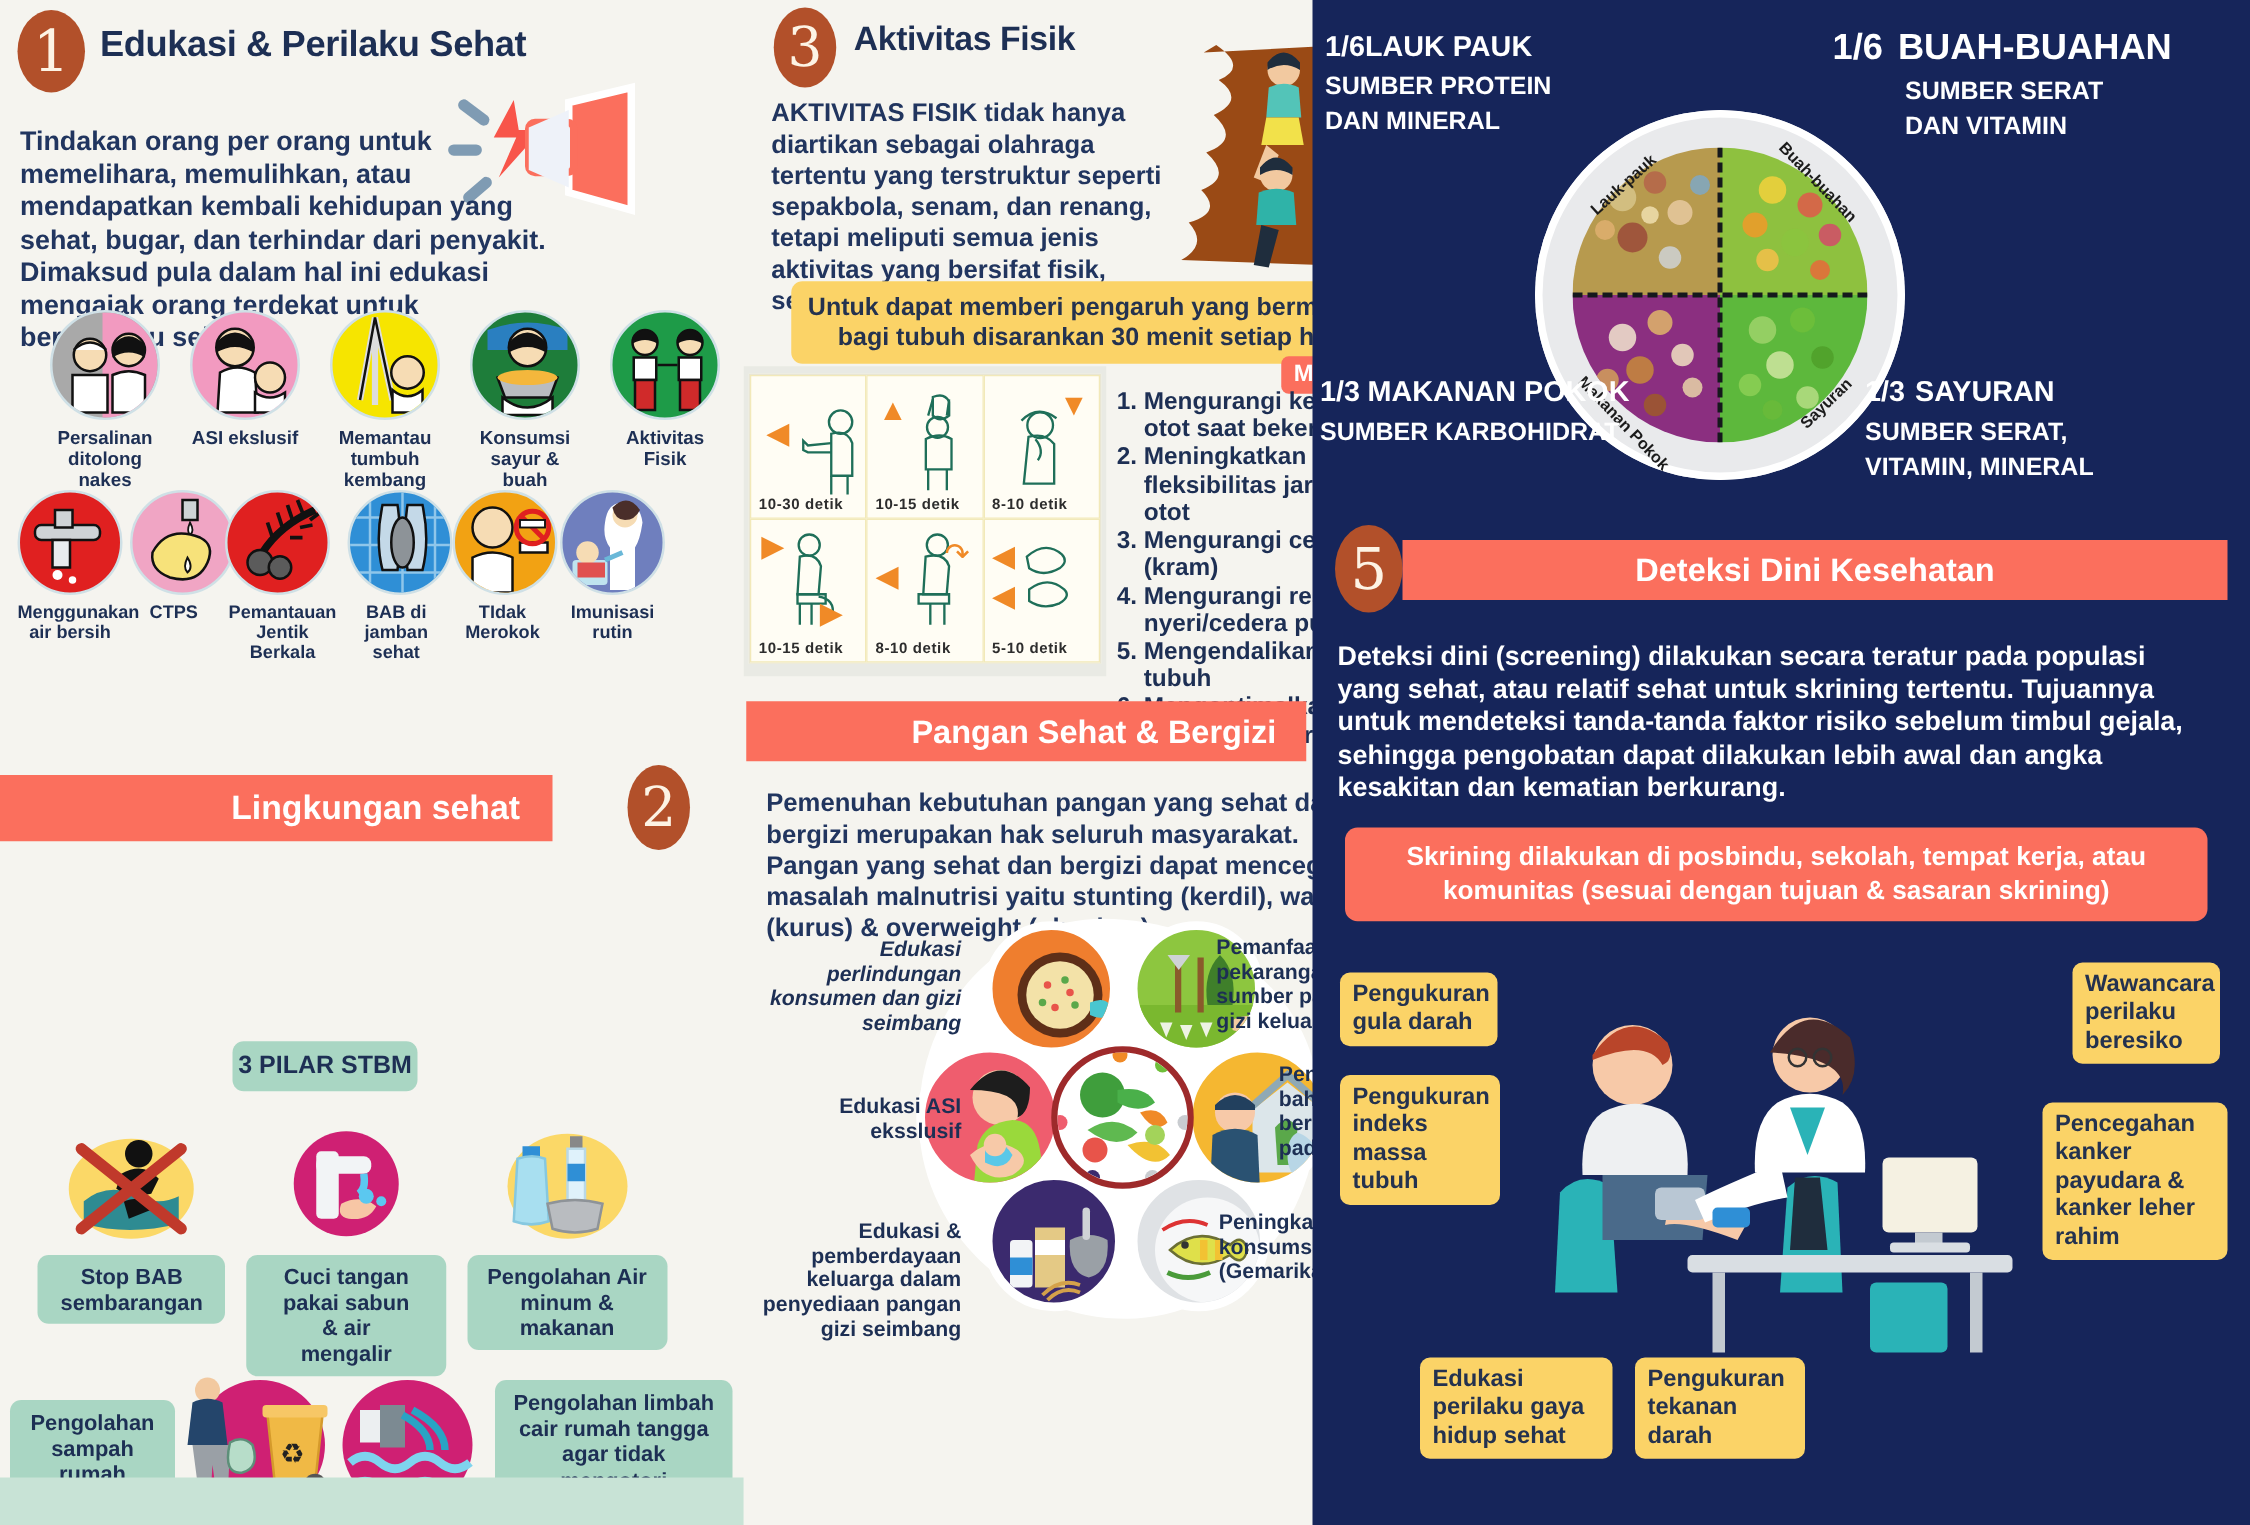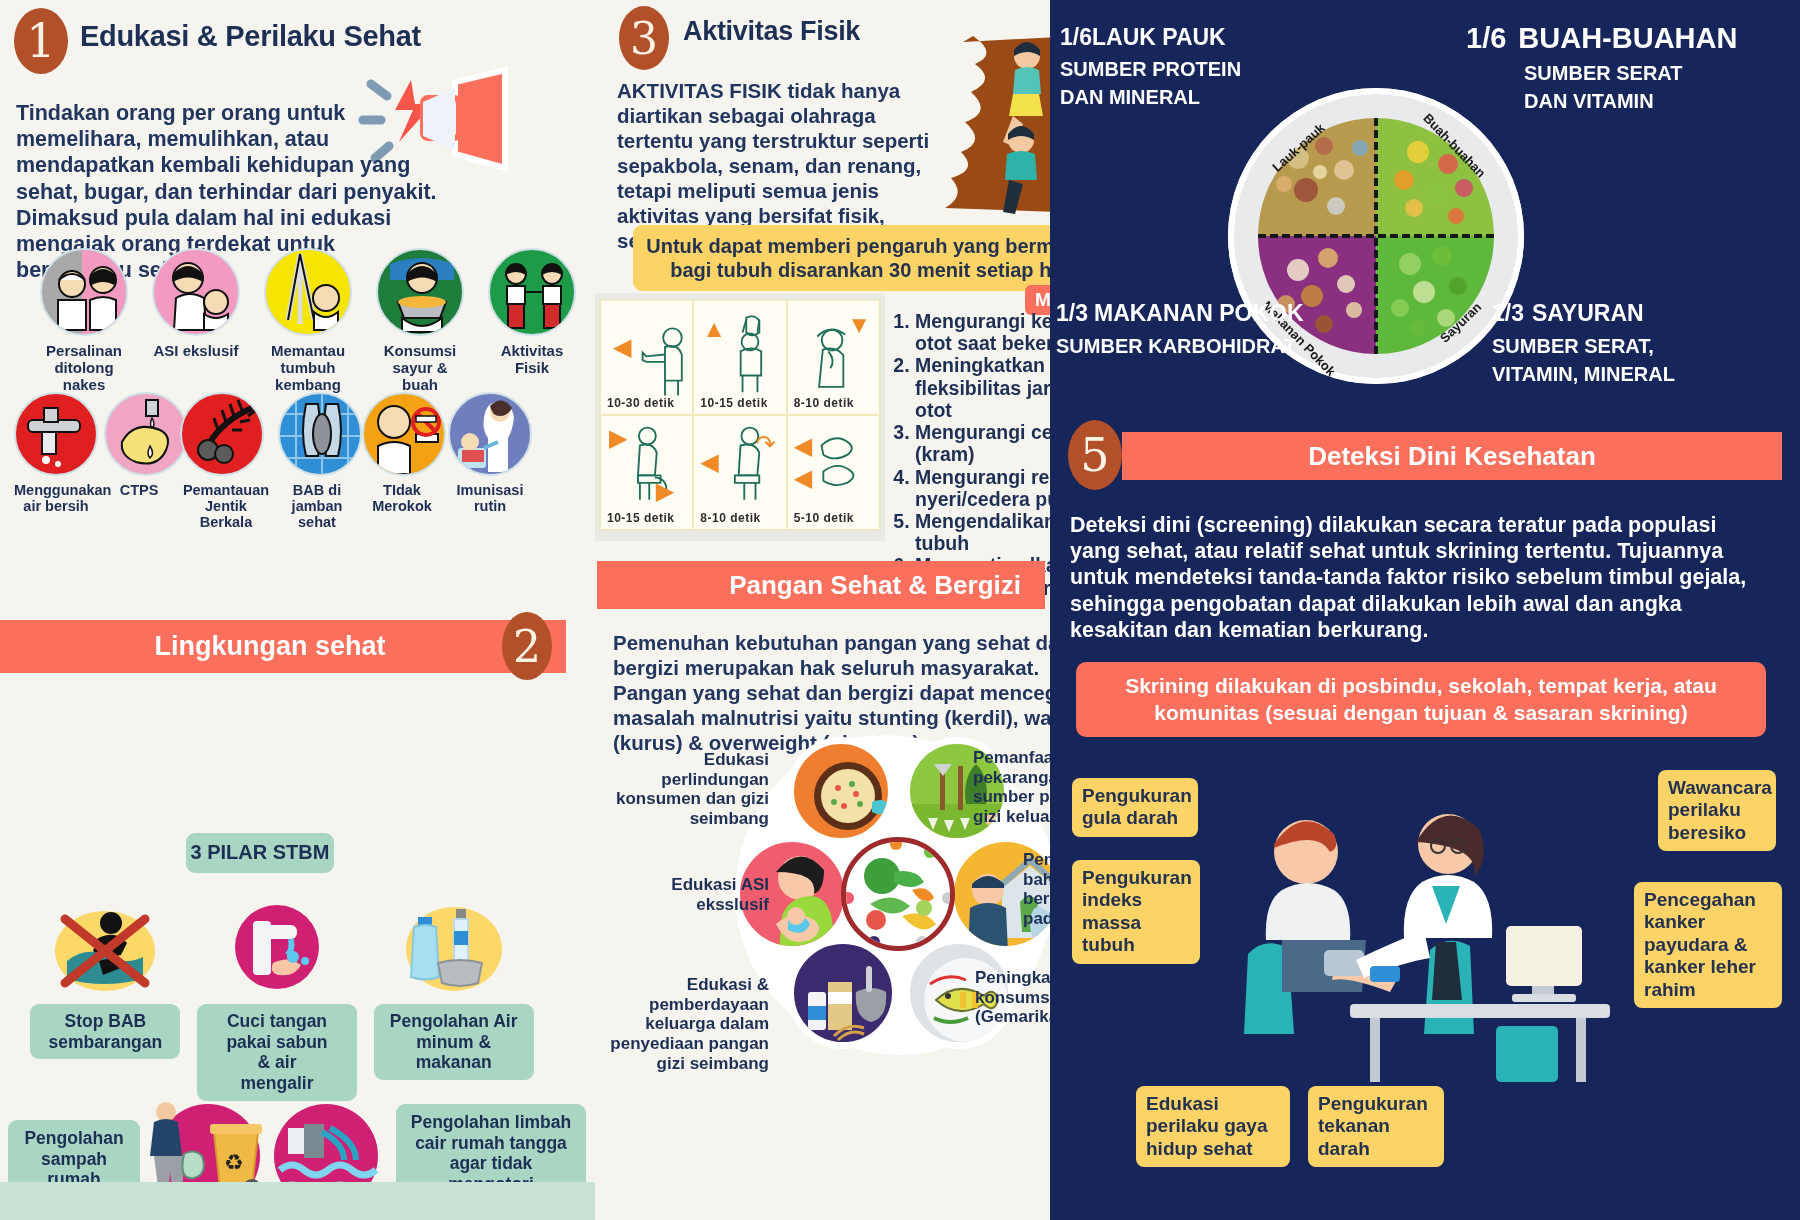--- a/index.html
+++ b/index.html
@@ -277,21 +277,21 @@
             <rect x="8" y="54" width="28" height="20" rx="3" fill="#bfe3ef"></rect>
             <circle cx="20" cy="48" r="9" fill="#f6dcb4"></circle>
             <rect x="12" y="56" width="22" height="12" fill="#e05050"></rect>
             <path d="M34 54 L48 48" stroke="#6ab8d8" stroke-width="4"></path>
           </svg>
         </div>
         <div class="cap" style="font-size:14.5px;margin-top:6px;">Imunisasi rutin</div>
       </div>
     </div>
 
-    <div class="bar-red" style="position:absolute;left:0;top:620px;width:566px;height:53px;justify-content:center;padding-right:26px;">
+    <div class="bar-red" style="position:absolute;left:0;top:620px;width:442px;height:53px;justify-content:flex-end;padding-right:26px;">
       <span style="font-size:27px;">Lingkungan sehat</span>
     </div>
     <div class="num-badge" style="position:absolute;left:502px;top:612px;width:50px;height:68px;font-size:44px;">2</div>
 
 
     <div class="pill-green" style="position:absolute;left:186px;top:833px;width:148px;padding:8px 0;font-size:20px;">3 PILAR STBM</div>
 
     <div style="position:absolute;left:22px;top:895px;width:520px;display:flex;justify-content:space-around;">
       <div style="width:150px;text-align:center;">
         <div style="height:104px;">
@@ -587,21 +587,21 @@
             <span style="position:absolute;left:44px;top:-4px;width:12px;height:12px;border-radius:50%;background:#f08a27;"></span>
             <span style="position:absolute;right:14px;top:4px;width:12px;height:12px;border-radius:50%;background:#6fbf3a;"></span>
             <span style="position:absolute;left:-4px;top:50px;width:12px;height:12px;border-radius:50%;background:#ef5d6e;"></span>
             <span style="position:absolute;right:-4px;top:50px;width:12px;height:12px;border-radius:50%;background:#c9ccd0;"></span>
             <span style="position:absolute;left:22px;bottom:-2px;width:12px;height:12px;border-radius:50%;background:#3b2a6e;"></span>
             <span style="position:absolute;right:22px;bottom:-2px;width:12px;height:12px;border-radius:50%;background:#c9ccd0;"></span>
           </div>
         </div>
       </div>
 
-      <div class="flabel" style="left:14px;top:750px;width:160px;text-align:right;font-size:17px;">Edukasi perlindungan konsumen dan gizi seimbang</div>
+      <div class="flabel" style="left:14px;top:750px;width:160px;text-align:right;font-size:17px;font-style:italic;">Edukasi perlindungan konsumen dan gizi seimbang</div>
       <div class="flabel" style="left:378px;top:748px;width:170px;text-align:left;font-size:17px;">Pemanfaatan pekarangan sebagai sumber pangan &amp; gizi keluarga</div>
       <div class="flabel" style="left:18px;top:875px;width:156px;text-align:right;font-size:17px;">Edukasi ASI eksslusif</div>
       <div class="flabel" style="left:428px;top:850px;width:120px;text-align:left;font-size:17px;">Pengawasan bahan berbahaya pada makanan</div>
       <div class="flabel" style="left:8px;top:975px;width:166px;text-align:right;font-size:17px;">Edukasi &amp; pemberdayaan keluarga dalam penyediaan pangan gizi seimbang</div>
       <div class="flabel" style="left:380px;top:968px;width:140px;text-align:left;font-size:17px;">Peningkatan konsumsi ikan (Gemarikan)</div>
     </div>
   </div>
 
   <div class="col-right">
 

